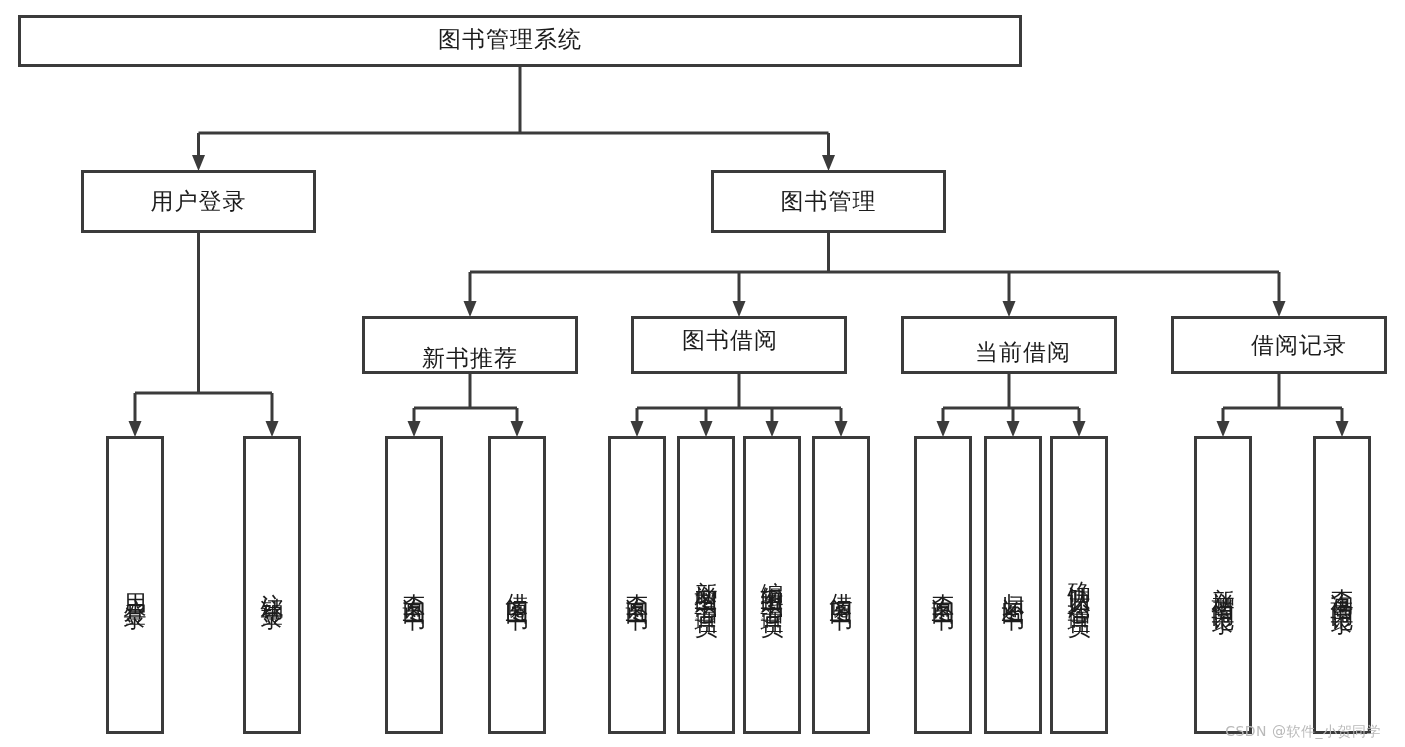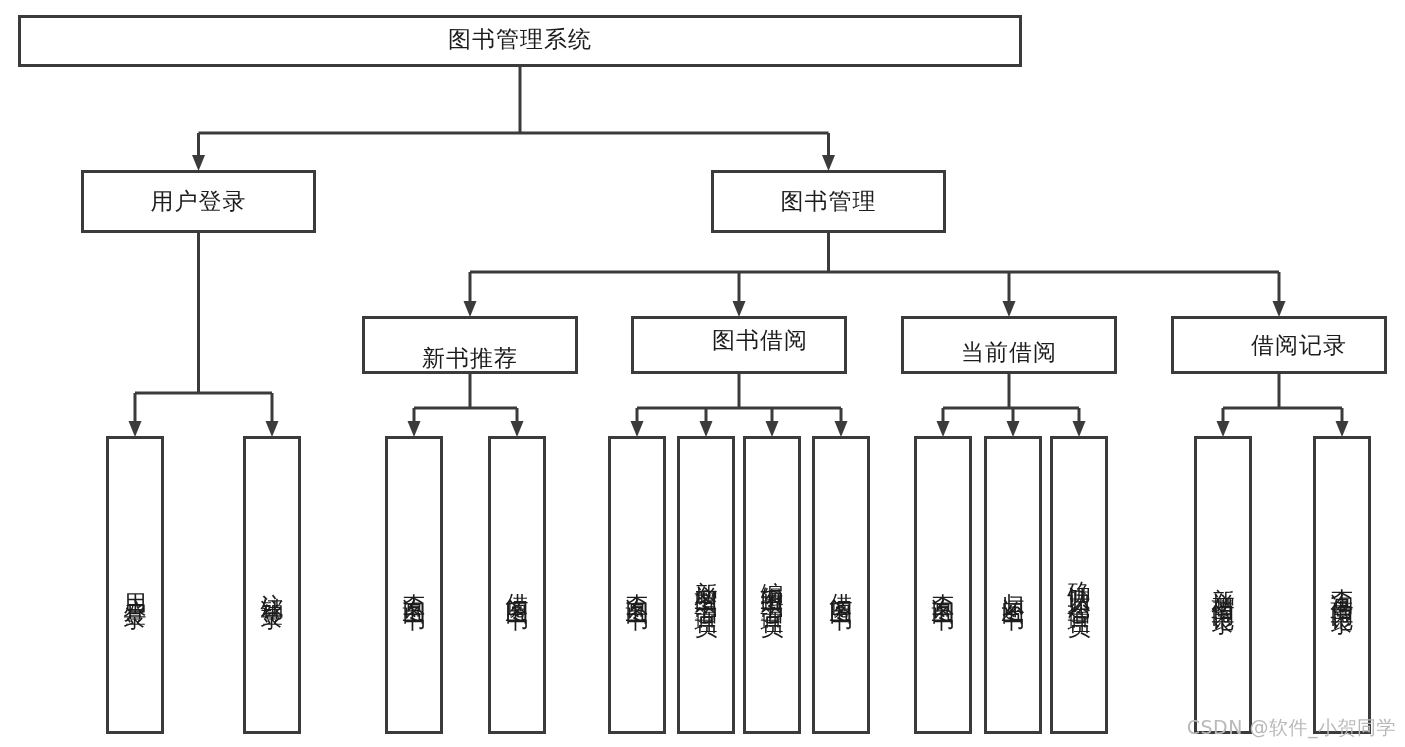--- a/index.html
+++ b/index.html
@@ -74,24 +74,24 @@
     color: #1c1c1c;
     white-space: nowrap;
     letter-spacing: 1px;
   }
   .box-hit {
     position: absolute;
     background: transparent;
   }
   #watermark {
     position: absolute;
-    right: 9px;
+    right: 24px;
     bottom: 6px;
     font-family: "DejaVu Sans", "Liberation Sans", sans-serif;
-    font-size: 19px;
+    font-size: 14px;
     color: #b9b9b9;
     white-space: nowrap;
     letter-spacing: 0.5px;
   }
 </style>
 </head>
 <body>
 
 <div id="diagram-root">
 
@@ -182,41 +182,41 @@
         <rect x="813.5" y="437.5" width="55" height="295" class="node-box"></rect>
         <rect x="915.5" y="437.5" width="55" height="295" class="node-box"></rect>
         <rect x="985.5" y="437.5" width="55" height="295" class="node-box"></rect>
         <rect x="1051.5" y="437.5" width="55" height="295" class="node-box"></rect>
         <rect x="1195.5" y="437.5" width="55" height="295" class="node-box"></rect>
         <rect x="1314.5" y="437.5" width="55" height="295" class="node-box"></rect>
       </g>
   </svg>
 
   <div id="label-layer">
-      <div class="horiz-text-wrap" style="left: 18px; top: 15px; width: 1004px; height: 48px;">
+      <div class="horiz-text-wrap" style="left: 8px; top: 15px; width: 1004px; height: 48px;">
         <span class="horiz-text">图书管理系统</span>
       </div>
       <div class="box-hit" style="left: 18px; top: 15px; width: 1004px; height: 52px;"></div>
       <div class="horiz-text-wrap" style="left: 81px; top: 170px; width: 235px; height: 63px;">
         <span class="horiz-text">用户登录</span>
       </div>
       <div class="box-hit" style="left: 81px; top: 170px; width: 235px; height: 63px;"></div>
       <div class="horiz-text-wrap" style="left: 711px; top: 170px; width: 235px; height: 63px; align-items: center;">
         <span class="horiz-text">图书管理</span>
       </div>
       <div class="box-hit" style="left: 711px; top: 170px; width: 235px; height: 63px;"></div>
       <div class="horiz-text-wrap" style="left: 362px; top: 316px; width: 216px; height: 58px; align-items: flex-end;">
         <span class="horiz-text">新书推荐</span>
       </div>
       <div class="box-hit" style="left: 362px; top: 316px; width: 216px; height: 58px;"></div>
-      <div class="horiz-text-wrap" style="left: 652px; top: 316px; width: 216px; height: 48px;">
+      <div class="horiz-text-wrap" style="left: 622px; top: 316px; width: 216px; height: 48px;">
         <span class="horiz-text">图书借阅</span>
       </div>
       <div class="box-hit" style="left: 631px; top: 316px; width: 216px; height: 58px;"></div>
-      <div class="horiz-text-wrap" style="left: 901px; top: 316px; width: 216px; height: 72px;">
+      <div class="horiz-text-wrap" style="left: 901px; top: 316px; width: 216px; height: 72px; padding-left: 14px;">
         <span class="horiz-text">当前借阅</span>
       </div>
       <div class="box-hit" style="left: 901px; top: 316px; width: 216px; height: 58px;"></div>
       <div class="horiz-text-wrap" style="left: 1171px; top: 316px; width: 216px; height: 58px; margin-left: 20px;">
         <span class="horiz-text">借阅记录</span>
       </div>
       <div class="box-hit" style="left: 1171px; top: 316px; width: 216px; height: 58px;"></div>
       <div class="vert-text-wrap" style="left: 106px; top: 436px; width: 58px; height: 298px;">
         <span class="vert-text">用户登录</span>
       </div>

